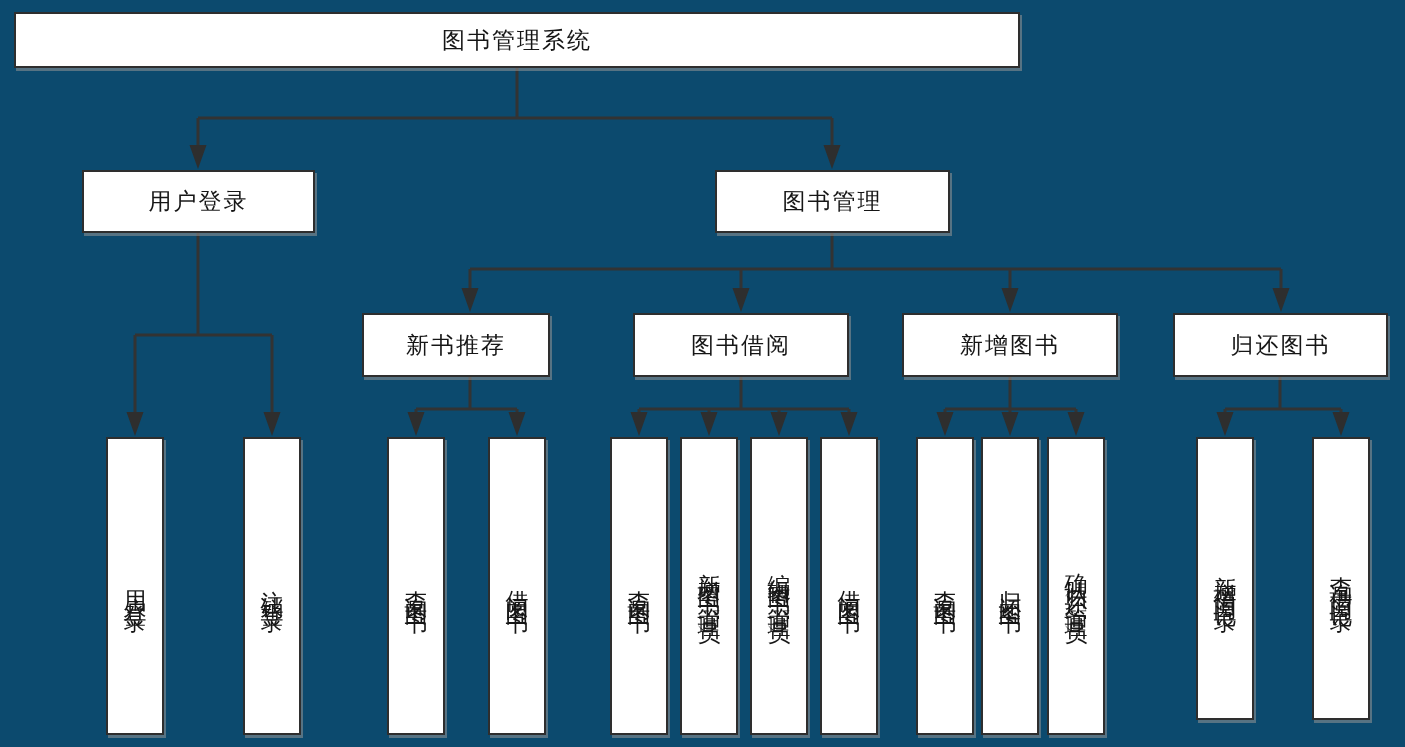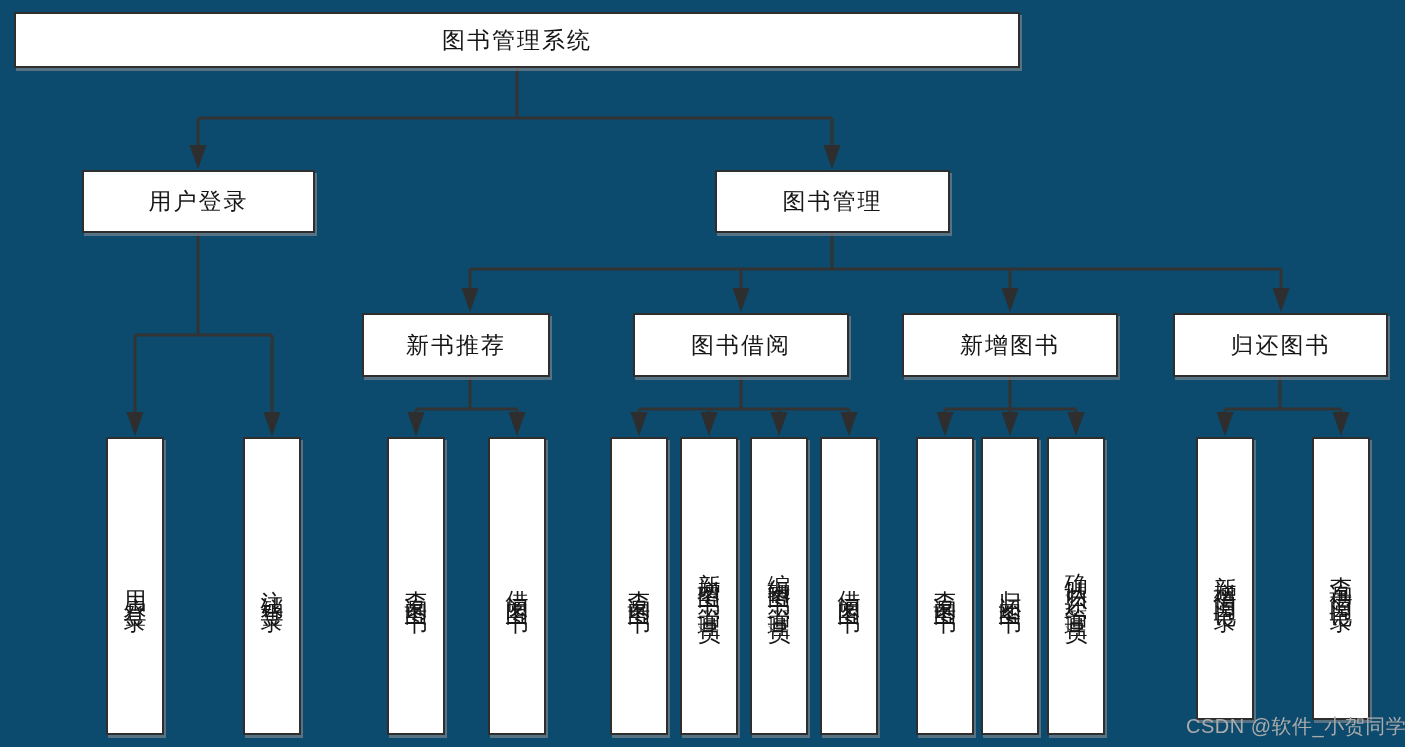--- a/index.html
+++ b/index.html
@@ -118,15 +118,14 @@
   <div class="node v" style="left:750px; top:437px; width:58px; height:298px">编辑图书（管理员）</div>
   <div class="node v" style="left:820px; top:437px; width:58px; height:298px">借阅图书</div>
 
   <div class="node v" style="left:916px; top:437px; width:58px; height:298px">查询图书</div>
   <div class="node v" style="left:981px; top:437px; width:58px; height:298px">归还图书</div>
   <div class="node v" style="left:1047px; top:437px; width:58px; height:298px">确认归还（管理员）</div>
 
   <div class="node v" style="left:1196px; top:437px; width:58px; height:283px">新增借阅记录</div>
   <div class="node v" style="left:1312px; top:437px; width:58px; height:283px">查询借阅记录</div>
 
-  <div id="watermark">CSDN @软件_小贺同学</div>
 
 </div>
 
 </body></html>

